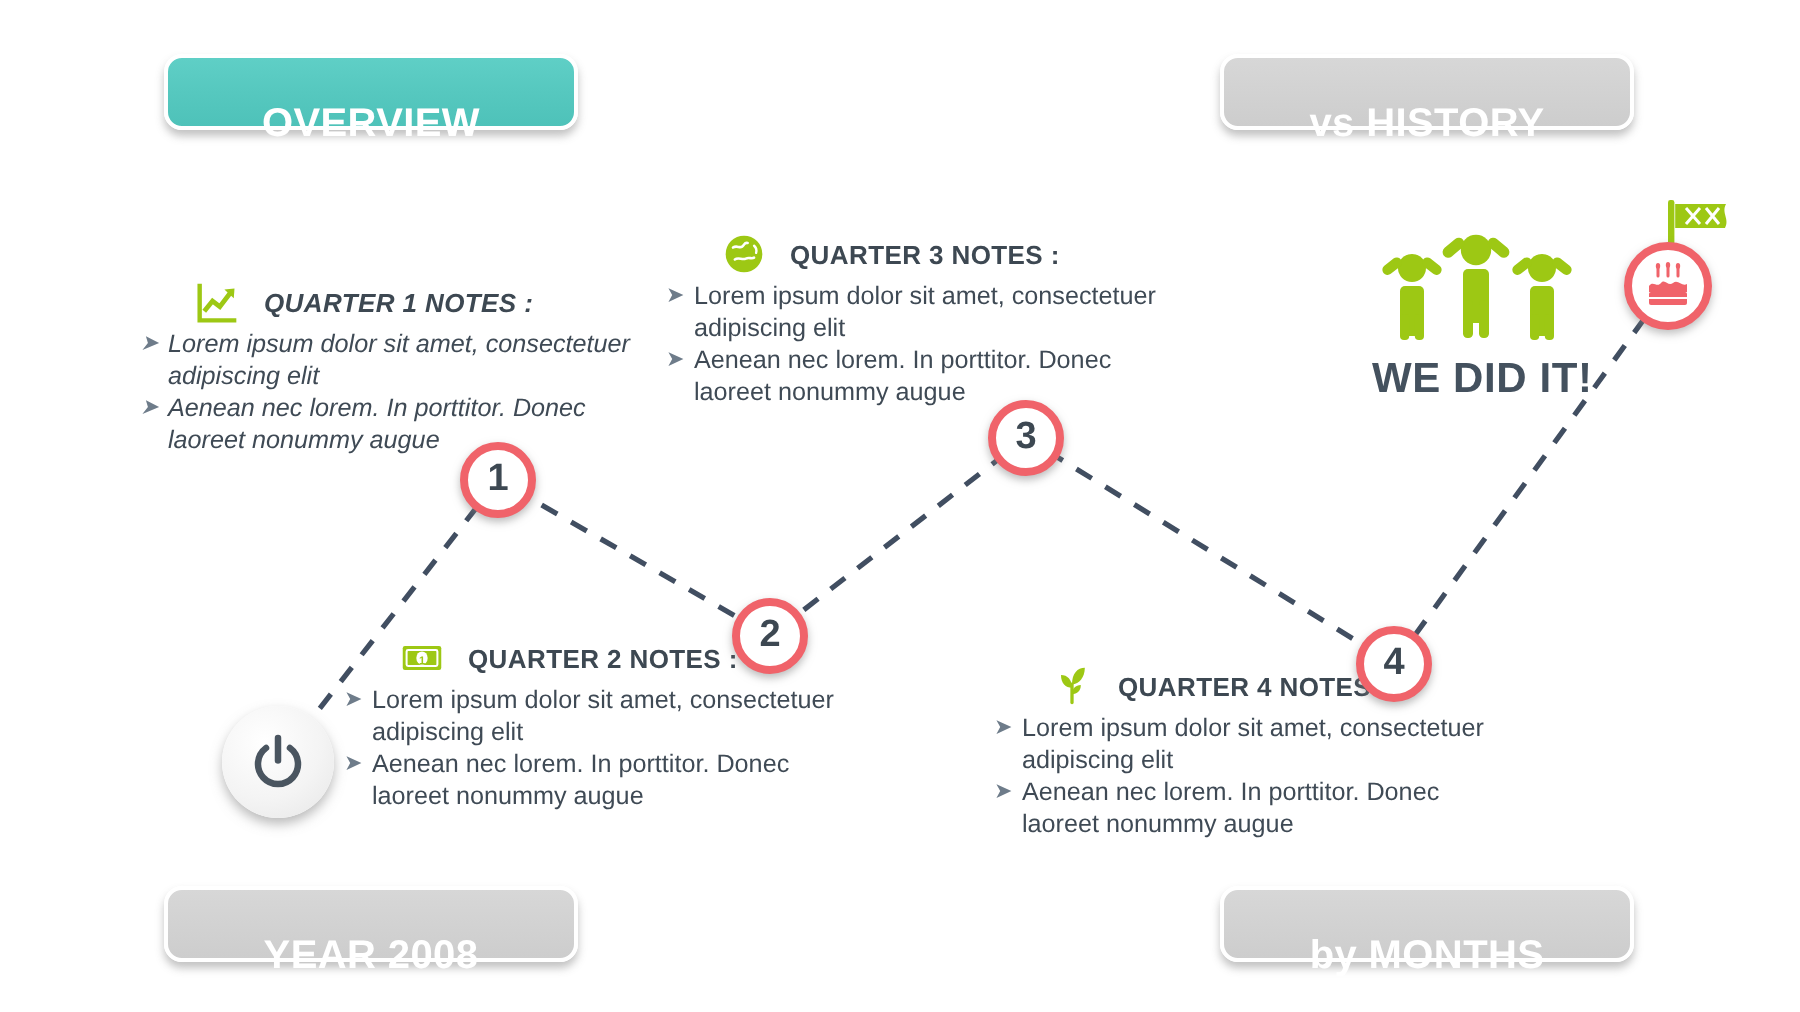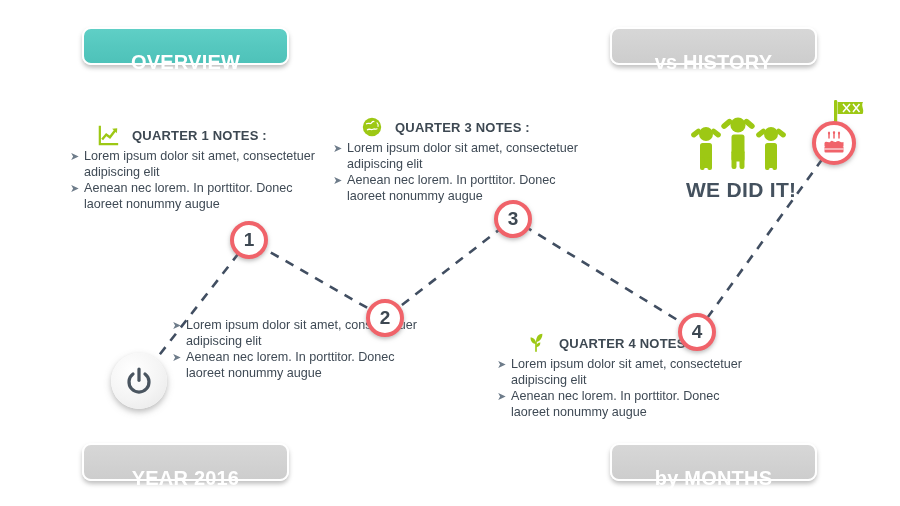--- a/index.html
+++ b/index.html
@@ -169,42 +169,51 @@
   </svg>
 
   <div class="pill teal" style="left:82px; top:27px; width:207px; height:38px;">
     <span class="pill-label">OVERVIEW</span>
   </div>
   <div class="pill grey" style="left:610px; top:27px; width:207px; height:38px;">
     <span class="pill-label">vs HISTORY</span>
   </div>
 
   <div class="pill grey" style="left:82px; top:443px; width:207px; height:38px;">
-    <span class="pill-label">YEAR 2016</span>
+    <span class="pill-label">YEAR 2008</span>
   </div>
   <div class="pill grey" style="left:610px; top:443px; width:207px; height:38px;">
     <span class="pill-label">by MONTHS</span>
   </div>
 
-  <div class="note" style="left:70px; top:124px; width:245px;">
+  <div class="note" style="left:70px; top:140px; width:245px;font-style:italic;">
     <div class="note-head">
       <svg class="note-icon" viewBox="0 0 24 24">
         <path d="M2 2 L2 22 L22 22" fill="none" stroke="#9dc814" stroke-width="2.4"></path>
         <polyline points="4.5,17 9,11.5 13,14.5 19.5,6" fill="none" stroke="#9dc814" stroke-width="2.6"></polyline>
         <polygon points="15.5,5.2 21,4.6 20.6,10" fill="#9dc814"></polygon>
       </svg>
       <span class="note-title">QUARTER 1 NOTES :</span>
     </div>
     <ul class="note-list">
       <li><span class="arrow">➤</span><span>Lorem ipsum dolor sit amet, consectetuer adipiscing elit</span></li>
       <li><span class="arrow">➤</span><span>Aenean nec lorem. In porttitor. Donec laoreet nonummy augue</span></li>
     </ul>
   </div>
 
   <div class="note" style="left:172px; top:318px; width:262px;">
+    <div class="note-head">
+      <svg class="note-icon" viewBox="0 0 24 24">
+        <rect x="1.5" y="5.5" width="21" height="13" rx="1.2" fill="#9dc814"></rect>
+        <rect x="3.6" y="7.6" width="16.8" height="8.8" rx="0.8" fill="none" stroke="#ffffff" stroke-width="1.1"></rect>
+        <ellipse cx="12" cy="12" rx="3.1" ry="3.6" fill="#ffffff"></ellipse>
+        <text x="12" y="15" font-size="6" font-weight="bold" fill="#9dc814" text-anchor="middle" font-family="'Liberation Sans',sans-serif">1</text>
+      </svg>
+      <span class="note-title">QUARTER 2 NOTES :</span>
+    </div>
     <ul class="note-list">
       <li><span class="arrow">➤</span><span>Lorem ipsum dolor sit amet, consectetuer adipiscing elit</span></li>
       <li><span class="arrow">➤</span><span>Aenean nec lorem. In porttitor. Donec laoreet nonummy augue</span></li>
     </ul>
   </div>
 
   <div class="note" style="left:333px; top:116px; width:262px;">
     <div class="note-head">
       <svg class="note-icon" viewBox="0 0 24 24">
         <circle cx="12" cy="12" r="10" fill="#9dc814"></circle>

